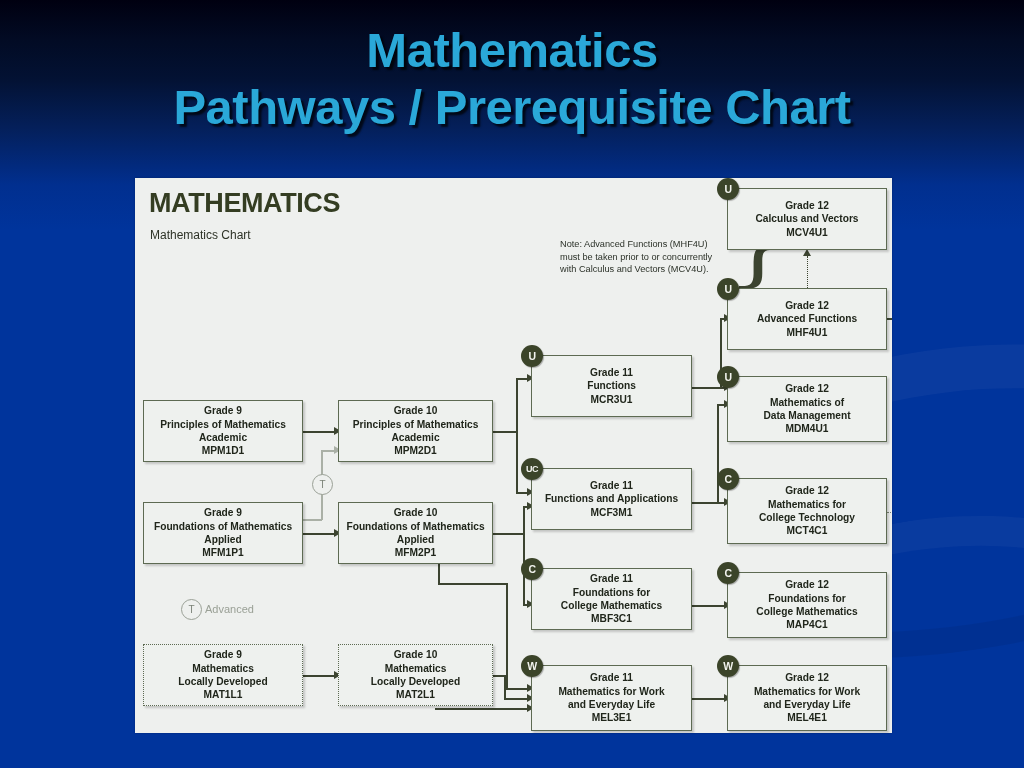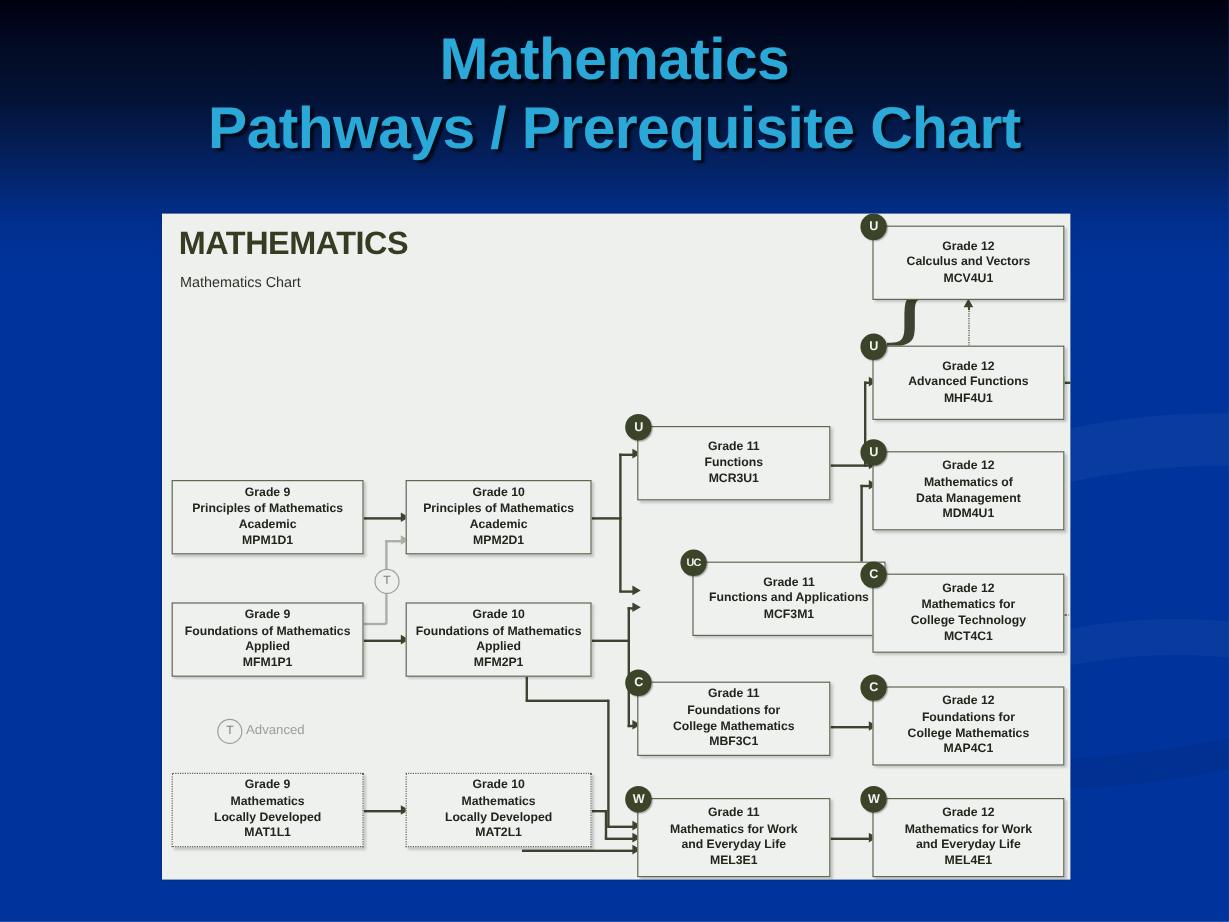--- a/index.html
+++ b/index.html
@@ -151,20 +151,21 @@
   <div class="swoosh sw2"></div>
   <div class="swoosh sw3"></div>
 
   <div id="title">Mathematics
 Pathways / Prerequisite Chart</div>
 
   <div id="panel">
 
     <div id="panel-heading">MATHEMATICS</div>
     <div id="panel-sub">Mathematics Chart</div>
+    <div id="note">Note: Advanced Functions (MHF4U) must be taken prior to or concurrently with Calculus and Vectors (MCV4U).</div>
     <div id="brace">{</div>
 
     <div class="ln h" style="left:168px;top:253px;width:33px;"></div>
     <div class="arw" style="left:199px;top:248.5px;"></div>
 
     <div class="ln h" style="left:168px;top:355px;width:33px;"></div>
     <div class="arw" style="left:199px;top:350.5px;"></div>
 
     <div class="ln h" style="left:168px;top:497px;width:33px;"></div>
     <div class="arw" style="left:199px;top:492.5px;"></div>
@@ -284,21 +285,21 @@
 MAT2L1</span>
     </div>
 
     <div class="box" style="left:396px;top:177px;width:161px;height:62px;">
       <div class="badge">U</div>
       <span class="txt">Grade 11
 Functions
 MCR3U1</span>
     </div>
 
-    <div class="box" style="left:396px;top:290px;width:161px;height:62px;margin-left:46px;">
+    <div class="box" style="left:396px;top:290px;width:161px;height:62px;">
       <div class="badge two">UC</div>
       <span class="txt">Grade 11
 Functions and Applications
 MCF3M1</span>
     </div>
 
     <div class="box" style="left:396px;top:390px;width:161px;height:62px;">
       <div class="badge">C</div>
       <span class="txt">Grade 11
 Foundations for

